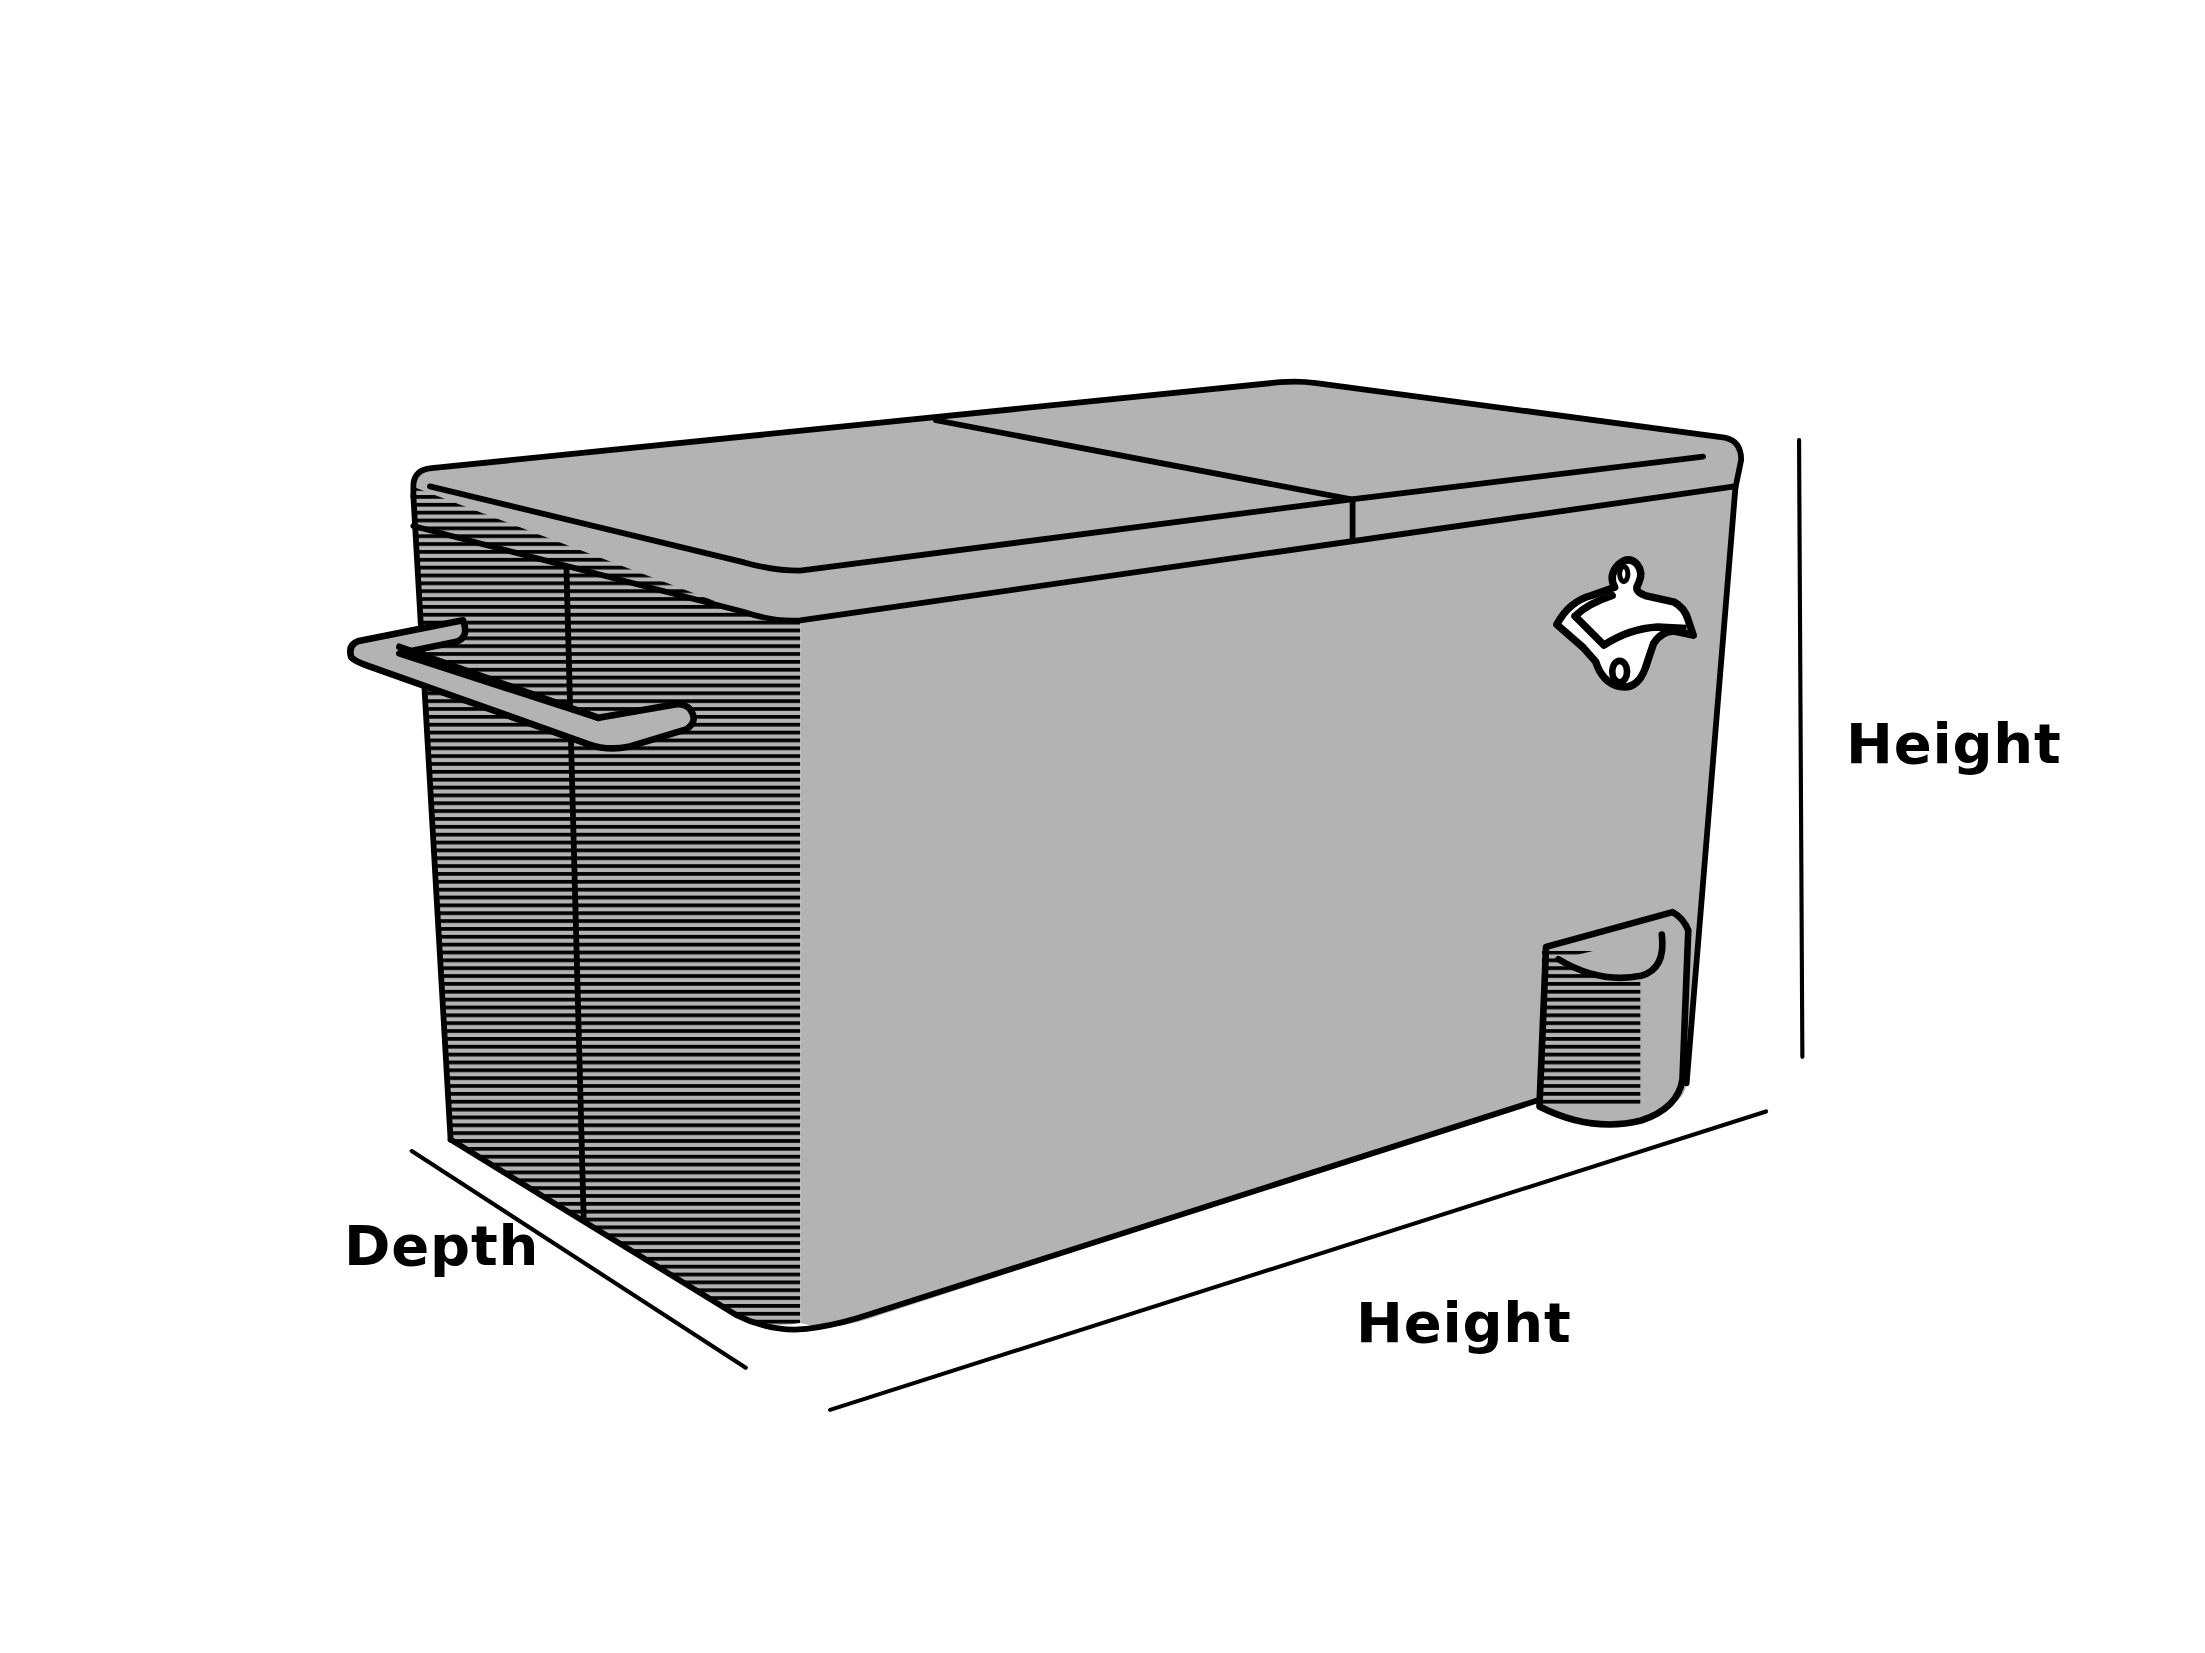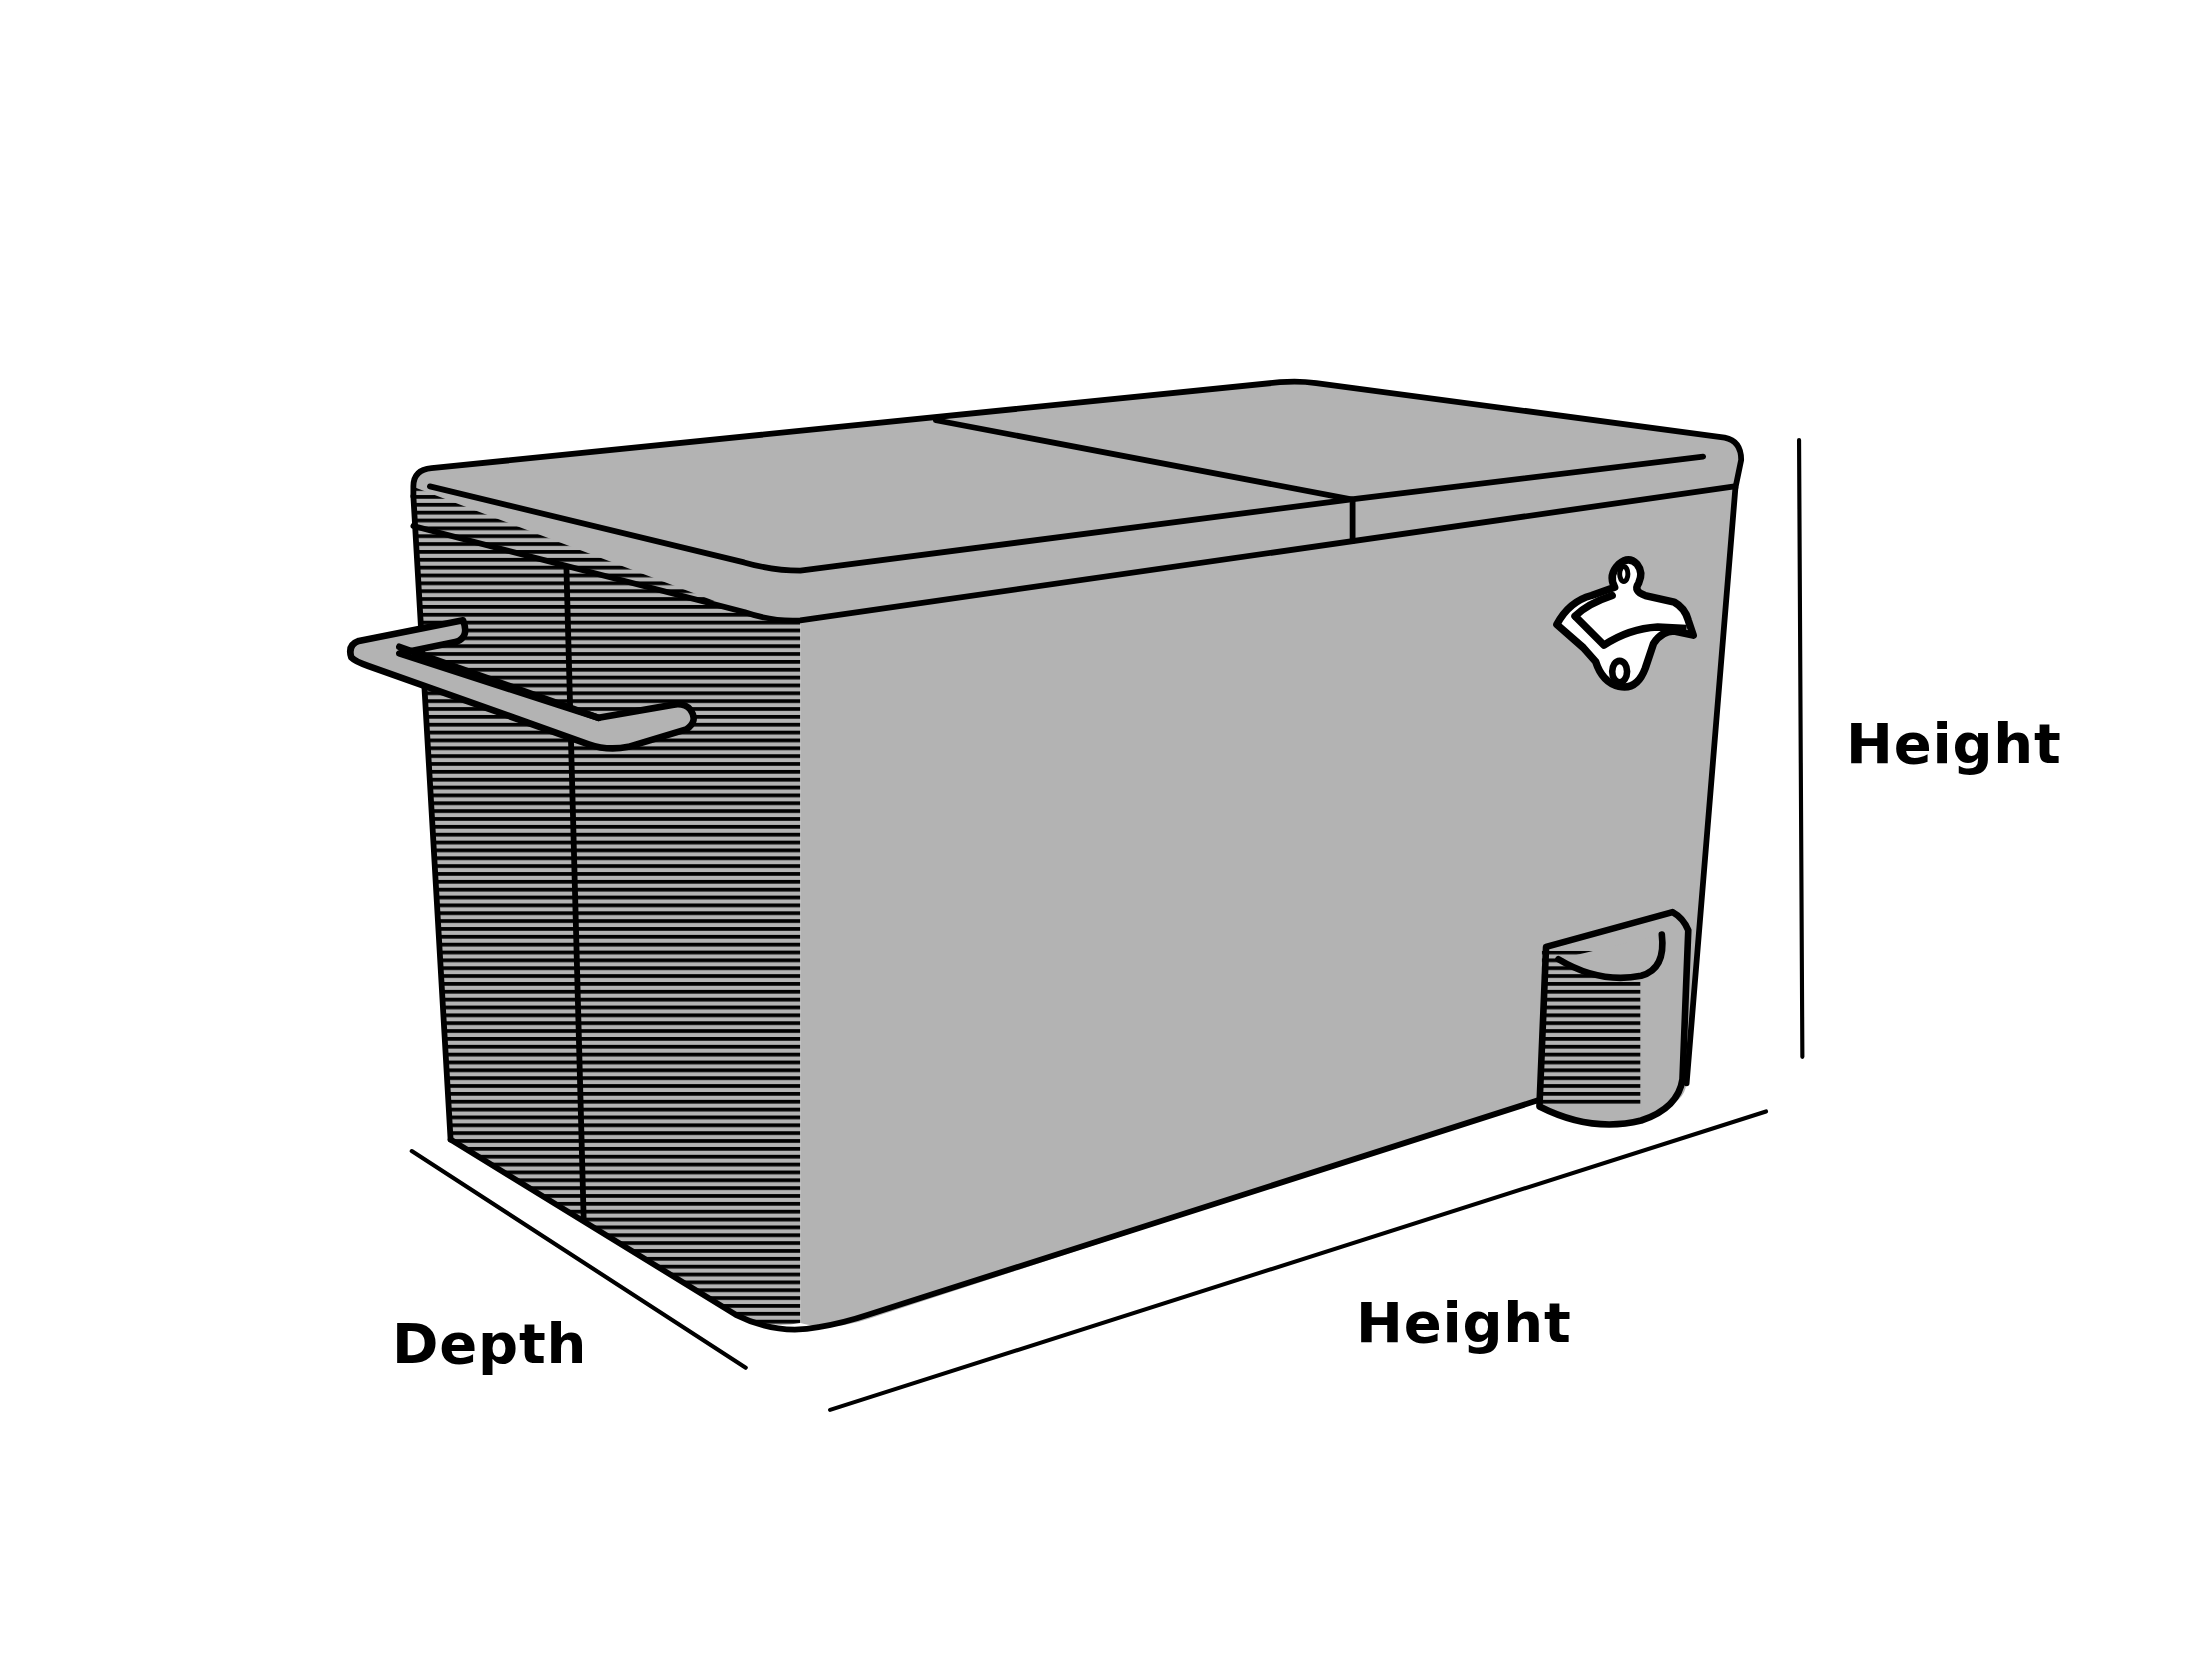--- a/index.html
+++ b/index.html
@@ -10,21 +10,21 @@
     font-family: "DejaVu Sans", sans-serif;
     font-weight: bold;
     font-size: 56px;
     color: #000;
     letter-spacing: 0.8px;
     line-height: 1;
     white-space: nowrap;
   }
   #label-height { left: 1846px; top: 716px; }
   #label-width  { left: 1356px; top: 1295px; }
-  #label-depth  { left: 344px;  top: 1316px; margin-left: 48px; }
+  #label-depth  { left: 344px;  top: 1218px; }
 </style>
 </head>
 <body>
 
 <div id="stage">
 <svg width="2205" height="1654" viewBox="0 0 2667 2000" xmlns="http://www.w3.org/2000/svg">
   <defs>
     <pattern id="hatch" patternUnits="userSpaceOnUse" width="20" height="9.5">
       <rect width="20" height="9.5" fill="#b3b3b3"></rect>
       <rect y="0" width="20" height="4.5" fill="#000"></rect>

